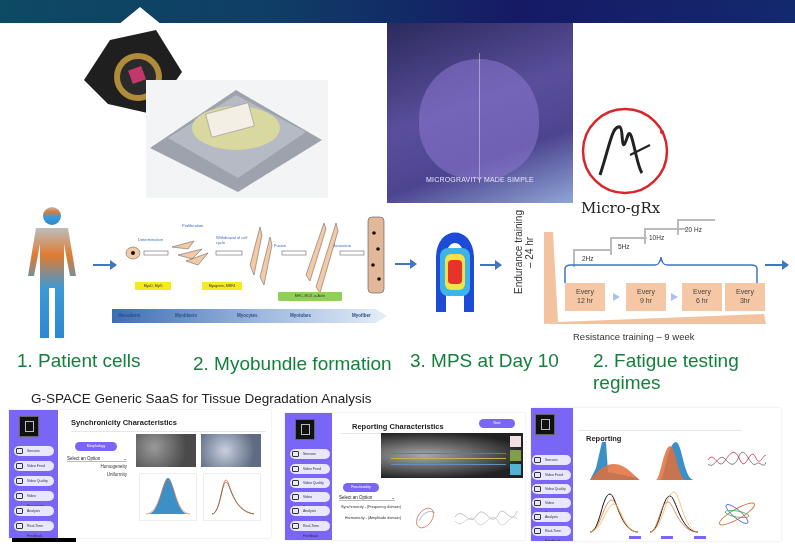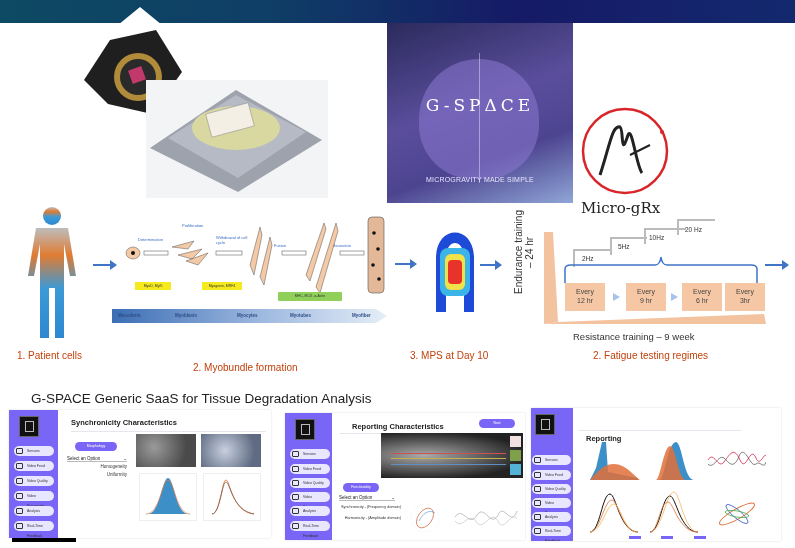--- a/index.html
+++ b/index.html
@@ -11,21 +11,21 @@
   
   .camera { left:78px; top:22px; width:106px; height:98px; }
   
   .device { left:146px; top:80px; width:182px; height:118px; }
   
   .brain { left:387px; top:23px; width:186px; height:180px; background:linear-gradient(160deg,#2b2a5c 0%,#5a4e9c 45%,#4d4490 70%,#8fa6d6 100%); overflow:hidden; }
   .brain-title { position:absolute; left:0; right:0; top:72px; text-align:center; color:#fff; font-size:17px; letter-spacing:4px; font-family:"DejaVu Serif", serif; }
   .brain-sub { position:absolute; left:0; right:0; top:153px; text-align:center; color:#e8e4ff; font-size:7px; letter-spacing:0.2px; }
   .mgrx-text { left:581px; top:199px; font-family:"DejaVu Serif", serif; font-size:15px; color:#222; }
 
-  .stage-label { font-size:10px; color:#c2410c; }
+  .stage-label { font-size:19px; color:#15803d; }
   .arrow-h { position:absolute; height:2px; background:#3f74c7; }
   .arrow-h::after { content:""; position:absolute; right:-2px; top:-4px; border-left:7px solid #3f74c7; border-top:5px solid transparent; border-bottom:5px solid transparent; }
 
   .tiny { font-size:4px; color:#3a6bc4; }
   .ybox { position:absolute; background:#f4ea1e; height:8px; font-size:3.5px; color:#333; text-align:center; line-height:8px; }
   .gbox { position:absolute; background:#8fcf5a; height:9px; font-size:3.5px; color:#333; text-align:center; line-height:9px; border-radius:1px; }
   .bandbar { left:112px; top:309px; width:275px; height:14px; background:linear-gradient(90deg,#3c6eb4,#9fb9e0 55%,#e6eef8); clip-path:polygon(0 0,96% 0,100% 50%,96% 100%,0 100%); }
   .band-lbl { position:absolute; top:313px; font-size:4.5px; color:#2e4e86; font-weight:bold; }
 
   .freq-step { position:absolute; border-left:2px solid #bbb; border-top:2px solid #bbb; }
@@ -68,21 +68,20 @@
   <rect x="0" y="0" width="182" height="118" fill="#f3f4f6"></rect>
   <polygon points="4,68 90,10 176,60 92,112" fill="#9ea2ad"></polygon>
   <polygon points="22,58 90,15 160,52 92,98" fill="#b6bac4"></polygon>
   <ellipse cx="90" cy="48" rx="44" ry="22" fill="#d8d8a0"></ellipse>
   <rect x="62" y="28" width="44" height="24" fill="#f4efe4" stroke="#888" stroke-width="0.5" transform="rotate(-15 84 40)"></rect>
 </svg>
 
 <div class="abs brain">
   <div style="position:absolute;left:32px;top:36px;width:120px;height:120px;border-radius:50% 50% 45% 45%;background:rgba(140,120,210,0.55);"></div>
   <div style="position:absolute;left:92px;top:30px;width:1px;height:130px;background:rgba(255,255,255,0.4);"></div>
-  <div class="brain-title">G-SPΔCE</div>
   <div class="brain-sub">MICROGRAVITY MADE SIMPLE</div>
 </div>
 
 <svg class="abs" style="left:580px;top:105px;width:90px;height:92px;" viewBox="0 0 90 92">
   <circle cx="45" cy="46" r="42" fill="none" stroke="#d9252a" stroke-width="2.5"></circle>
   <path d="M20 70 C30 40 32 20 40 22 C44 24 40 55 48 30 C52 20 56 60 62 68" fill="none" stroke="#222" stroke-width="3"></path>
   <path d="M50 50 L70 40" stroke="#222" stroke-width="2"></path>
   <circle cx="82" cy="27" r="2" fill="#d9252a"></circle>
 </svg>
 <div class="abs mgrx-text">Micro-gRx</div>
@@ -163,21 +162,21 @@
 <div class="pill-arrow" style="left:613px;top:293px;"></div>
 <div class="every" style="left:626px;top:283px;"><span>Every</span><br><span>9 hr</span></div>
 <div class="pill-arrow" style="left:671px;top:293px;"></div>
 <div class="every" style="left:682px;top:283px;"><span>Every</span><br><span>6 hr</span></div>
 <div class="pill-arrow" style="left:725px;top:293px;width:0;"></div>
 <div class="every" style="left:725px;top:283px;"><span>Every</span><br><span>3hr</span></div>
 <div class="arrow-h" style="left:765px;top:264px;width:22px;"></div>
 <div class="abs" style="left:573px;top:331px;font-size:9.5px;color:#333;">Resistance training – 9 week</div>
 
 <div class="abs stage-label" style="left:17px;top:350px;">1. Patient cells</div>
-<div class="abs stage-label" style="left:193px;top:362px;">2. Myobundle formation</div>
+<div class="abs stage-label" style="left:193px;top:353px;">2. Myobundle formation</div>
 <div class="abs stage-label" style="left:410px;top:350px;">3. MPS at Day 10</div>
 <div class="abs stage-label" style="left:593px;top:350px;">2. Fatigue testing regimes</div>
 
 <div class="abs section-title">G-SPACE Generic SaaS for Tissue Degradation Analysis</div>
 
 <div class="dash" style="left:9px;top:410px;width:262px;height:128px;">
   <div class="side">
     <div class="logo"></div>
     <div class="nav" style="top:36px;"><span class="ic"></span><span>Sensors</span></div>
     <div class="nav" style="top:51px;"><span class="ic"></span><span>Video Feed</span></div>

